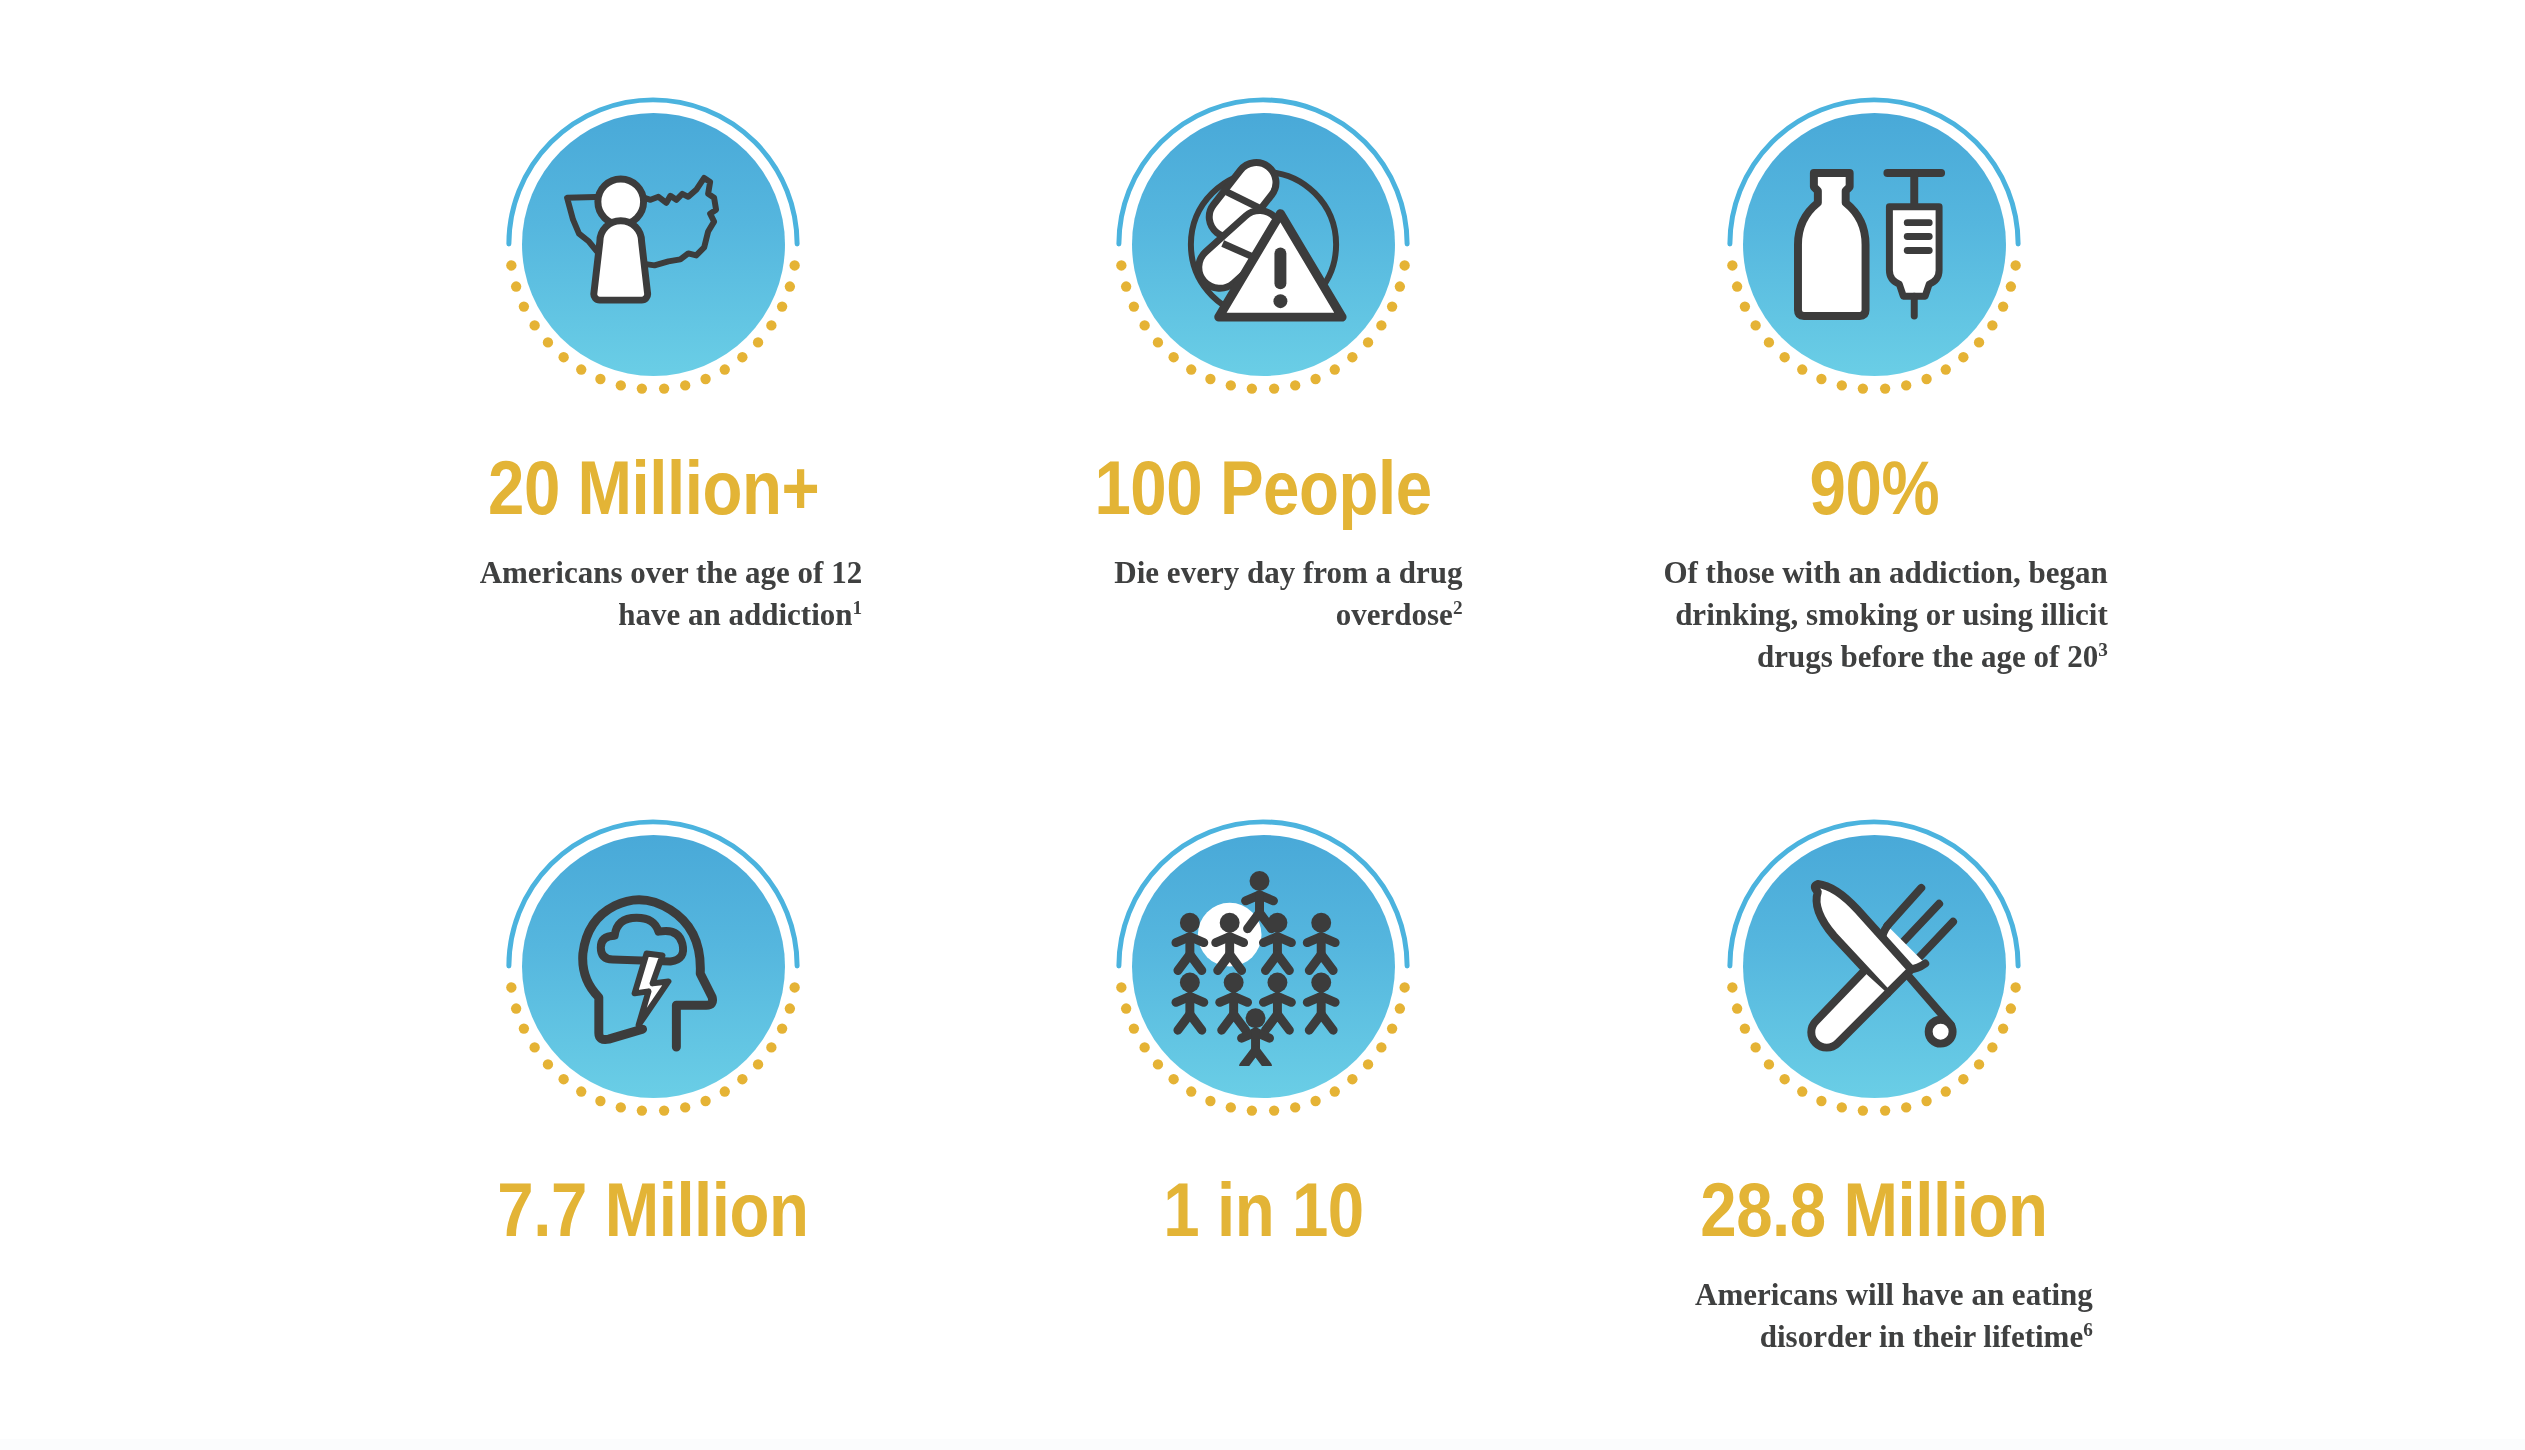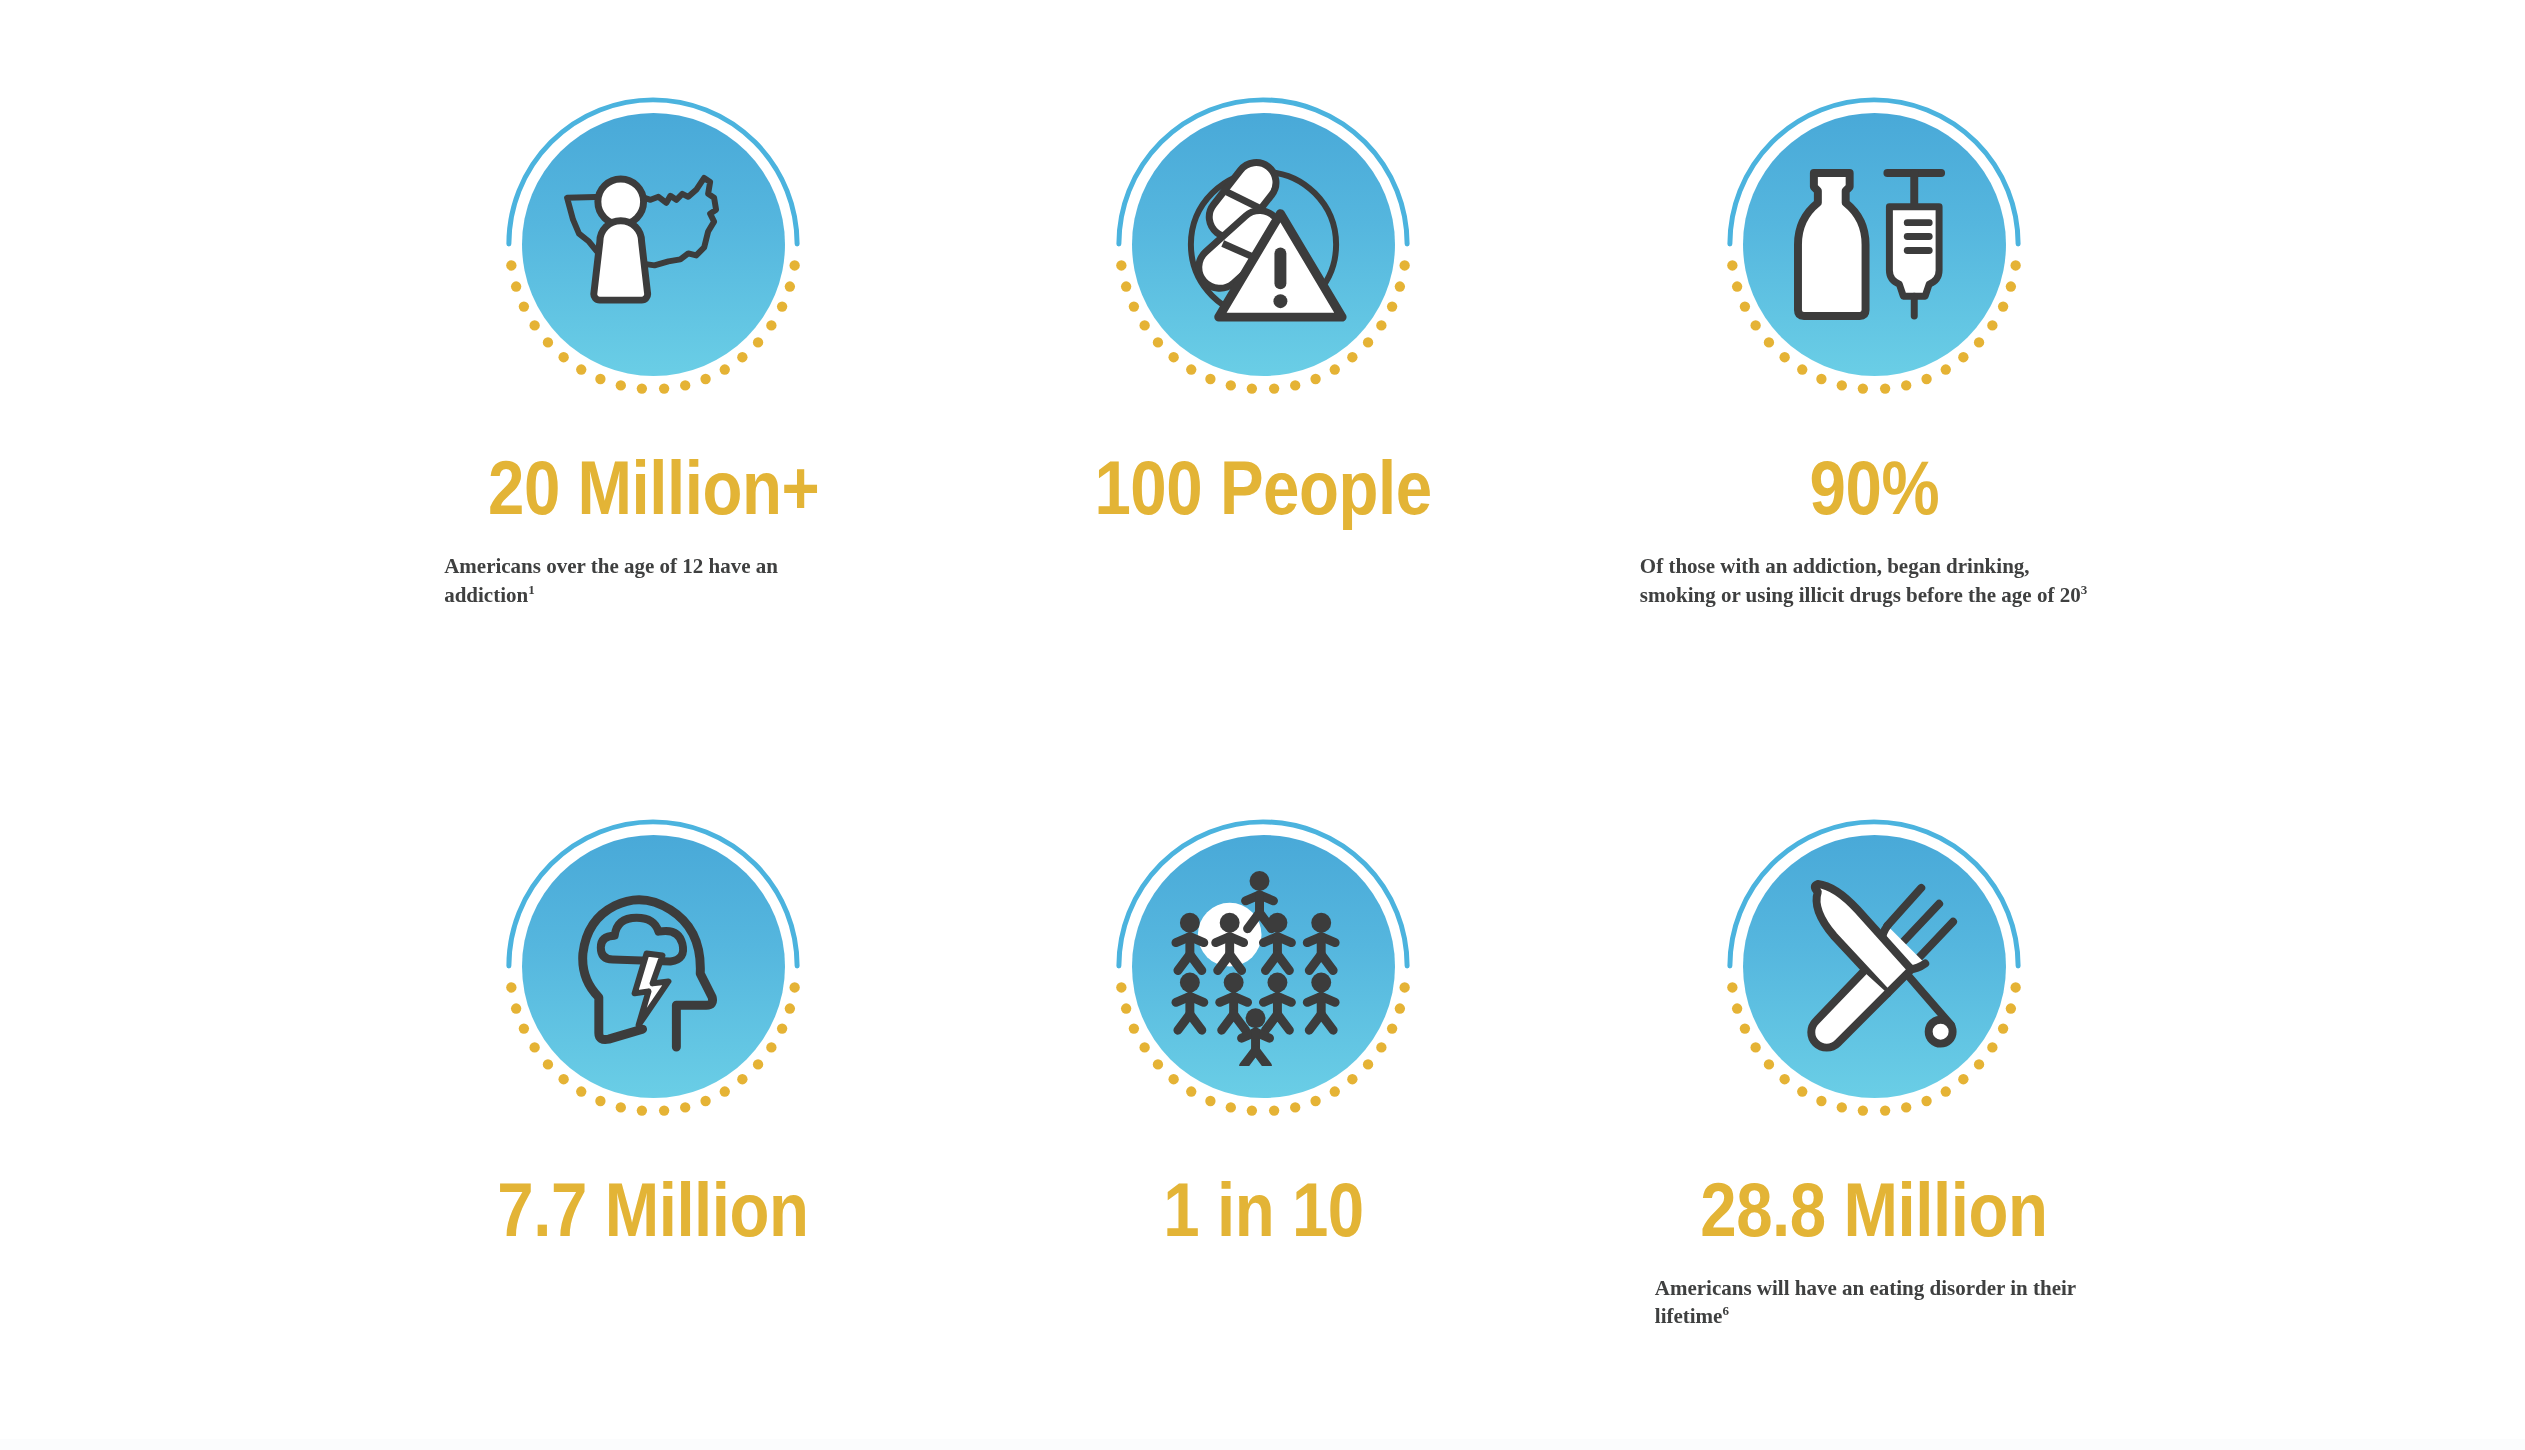--- a/index.html
+++ b/index.html
@@ -98,24 +98,24 @@
     transform: scaleX(0.86);
     transform-origin: center center;
   }
 
   .caption {
     margin: 0;
     padding-top: 26px;
     max-width: 498px;
     font-family: "Liberation Serif", serif;
     font-weight: bold;
-    font-size: 21px;
+    font-size: 31px;
     line-height: 1.36;
     color: #3F4040;
-    text-align: left;
+    text-align: right;
   }
   .caption sup {
     font-size: 0.62em;
     vertical-align: super;
     line-height: 0;
   }
 
   
   .c1 .caption { max-width: 418px; }
   .c2 .caption { max-width: 398px; }
@@ -225,20 +225,23 @@
               <rect x="48" y="50" width="42" height="96" rx="21" fill="#FFFFFF" transform="rotate(48 69 98)"></rect>
               <line x1="52" y1="92" x2="88" y2="108" stroke-width="7"></line>
             </g>
             <path d="M110 62 L172 166 L48 166 Z" fill="#FFFFFF" stroke="#3C3C3C" stroke-width="9" stroke-linejoin="round"></path>
             <rect x="104" y="96" width="12" height="42" rx="6" fill="#3C3C3C"></rect>
             <circle cx="110" cy="150" r="7" fill="#3C3C3C"></circle>
           </svg>
         </div>
       </div>
       <div class="headline">100 People</div>
+      <div class="caption">
+        <span>Die every day from a drug overdose</span><sup>2</sup>
+      </div>
     </div>
 
     <div class="stat-card c3">
       <div class="badge">
         <svg class="ring" viewBox="0 0 330 330">
           <path d="M 20 165 A 145 145 0 0 1 310 165" fill="none" stroke="#4BB3DE" stroke-width="5" stroke-linecap="round"></path>
           <g fill="#E5B335">
             <circle cx="22.5" cy="186.6" r="5.2"></circle>
               <circle cx="27.3" cy="207.8" r="5.2"></circle>
             <circle cx="35.1" cy="228.0" r="5.2"></circle>

